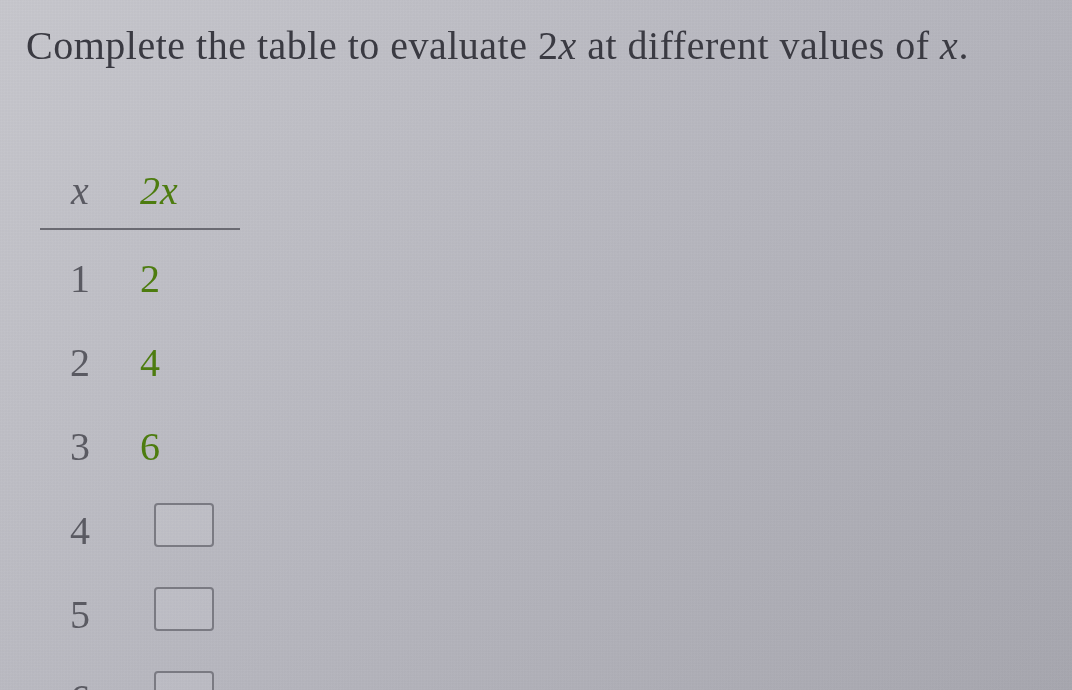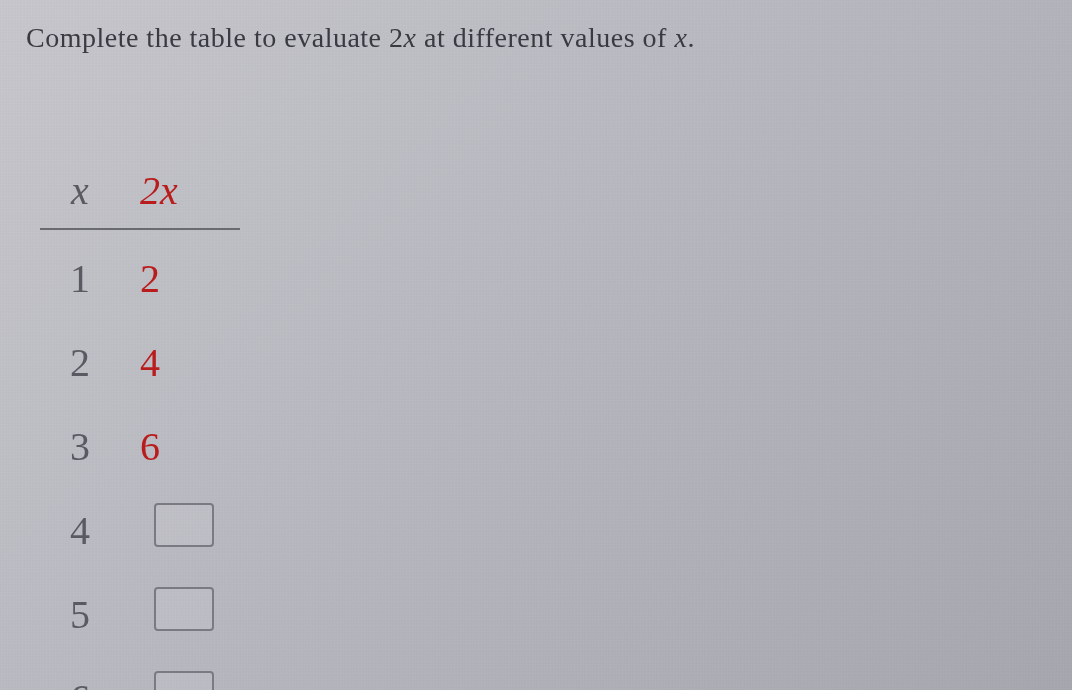--- a/index.html
+++ b/index.html
@@ -23,21 +23,21 @@
       background-image: 
         repeating-linear-gradient(0deg, rgba(0,0,0,0.02) 0px, transparent 1px, transparent 2px, rgba(0,0,0,0.02) 3px),
         repeating-linear-gradient(90deg, rgba(0,0,0,0.02) 0px, transparent 1px, transparent 2px, rgba(0,0,0,0.02) 3px);
       pointer-events: none;
     }
     .prompt {
       position: absolute;
       top: 22px;
       left: 26px;
       right: 0;
-      font-size: 28px;
+      font-size: 40px;
       color: #3a3a42;
       letter-spacing: 0.5px;
       white-space: nowrap;
     }
     .mathvar {
       font-style: italic;
       font-family: 'Times New Roman', serif;
     }
     .table-wrap {
       position: absolute;
@@ -58,21 +58,21 @@
     }
     .col-x {
       width: 80px;
       font-size: 40px;
       color: #5a5a62;
       text-align: center;
     }
     .col-y {
       width: 120px;
       font-size: 40px;
-      color: #b91c1c;
+      color: #4d7c0f;
       text-align: left;
       padding-left: 20px;
     }
     .header-row .col-x,
     .header-row .col-y {
       font-style: italic;
       font-family: 'Times New Roman', serif;
     }
     .input-box {
       display: inline-block;

